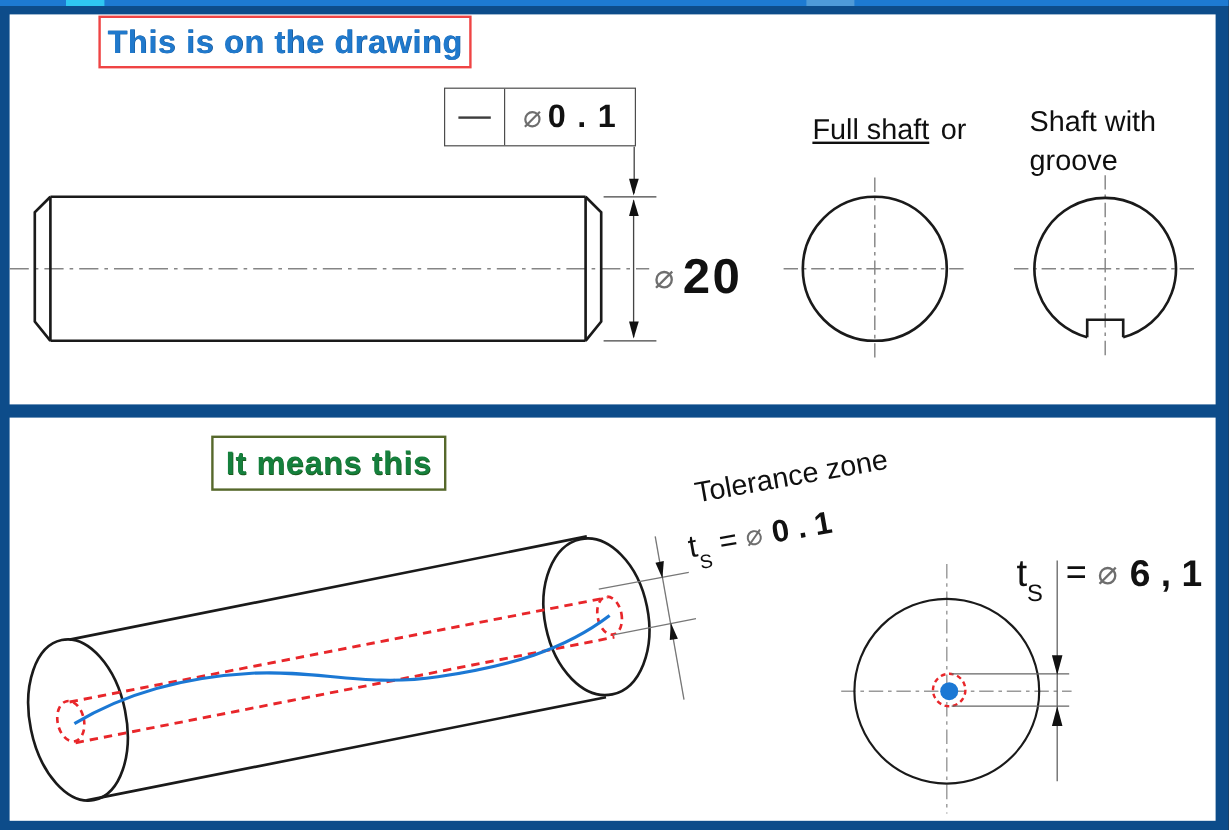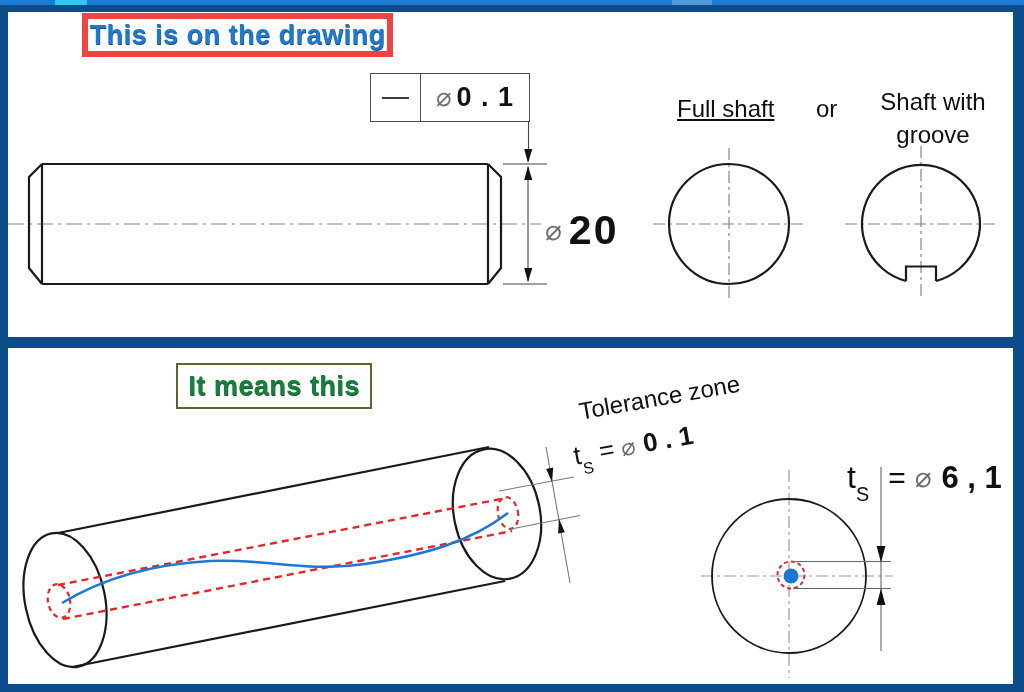--- a/index.html
+++ b/index.html
@@ -14,40 +14,40 @@
   #panel-top{left:8px;top:12px;width:1005px;height:325px;}
   #panel-bottom{left:8px;top:348px;width:1005px;height:336px;}
   .accent-strip{position:absolute;left:0;top:0;width:1024px;height:5px;background:#1d7ad2;}
   .strip-mark1{position:absolute;left:55px;top:0;width:32px;height:5px;background:#2fc7f2;}
   .strip-mark2{position:absolute;left:672px;top:0;width:40px;height:5px;background:#4f9ad8;}
 
   .title-box{
     position:absolute;display:flex;align-items:center;justify-content:center;
     background:#fff;box-sizing:border-box;font-weight:bold;font-size:27px;letter-spacing:0.5px;
   }
-  #drawing-title{left:82px;top:13px;width:311px;height:44px;border:6px solid #ef4444;color:#2079cc;text-shadow:0.5px 0.5px 0 #13518f;}
+  #drawing-title{left:82px;top:13px;width:311px;height:44px;border:2px solid #ef4444;color:#2079cc;text-shadow:0.5px 0.5px 0 #13518f;}
   #meaning-title{left:176px;top:363px;width:196px;height:46px;border:2px solid #56682b;color:#15803d;text-shadow:0.5px 0.5px 0 #1c5a1e;}
 
   
   .fcf{
     position:absolute;left:370px;top:73px;width:160px;height:49px;
     border:1.5px solid #4d4d4d;box-sizing:border-box;display:flex;background:#fff;
   }
   .fcf-cell1{width:49px;border-right:1.5px solid #4d4d4d;display:flex;align-items:center;justify-content:center;}
   .straightness-line{display:block;width:27px;height:0;border-top:2px solid #3d3d3d;}
   .fcf-cell2{flex:1;display:flex;align-items:center;justify-content:center;gap:5px;}
   .phi{color:#6e6e6e;font-weight:normal;}
   .cad-num{color:#111;font-weight:bold;}
 
   #dim20{left:545px;top:207px;display:flex;align-items:center;gap:7px;}
   #dim20 .phi{font-size:28px;}
   #dim20 .cad-num{font-size:41px;letter-spacing:2px;}
 
   .view-label{position:absolute;color:#0f0f0f;font-size:24px;white-space:nowrap;}
-  #groove-label{width:150px;text-align:center;white-space:normal;line-height:33px;}
+  #groove-label{width:150px;white-space:normal;line-height:33px;}
 
   #tolzone-label{
     position:absolute;left:577px;top:398px;color:#0f0f0f;font-size:24px;white-space:nowrap;
     transform:rotate(-10deg);transform-origin:left top;
   }
   .ts-row{display:flex;align-items:center;color:#0f0f0f;}
   sub.ts-sub{font-size:62%;position:relative;top:0.28em;line-height:0;}
   #ts-3d{left:571px;top:441px;transform:rotate(-10deg);transform-origin:left top;font-size:26px;}
   #ts-3d .eq{margin:0 7px 0 8px;}
   #ts-3d .phi{font-size:24px;margin-right:8px;}
@@ -155,21 +155,21 @@
       <span class="cad-num" style="font-size:27px;letter-spacing:1px;">0 . 1</span>
     </div>
   </div>
 
   <div class="abs" id="dim20">
     <span class="phi">⌀</span>
     <span class="cad-num">20</span>
   </div>
 
   <div class="view-label" style="left:677px;top:95px;text-decoration:underline;">Full shaft</div>
-  <div class="view-label" style="left:816px;top:95px;">or</div>
+  <div class="view-label" style="left:784px;top:95px;">or</div>
   <div class="view-label" id="groove-label" style="left:858px;top:85px;">Shaft with groove</div>
 
   <div class="title-box" id="meaning-title">
       <span>It means this</span>
     </div>
 
   <div id="tolzone-label">Tolerance zone</div>
 
   <div class="ts-row abs" id="ts-3d">
     <span><span>t</span><sub class="ts-sub">S</sub></span>

